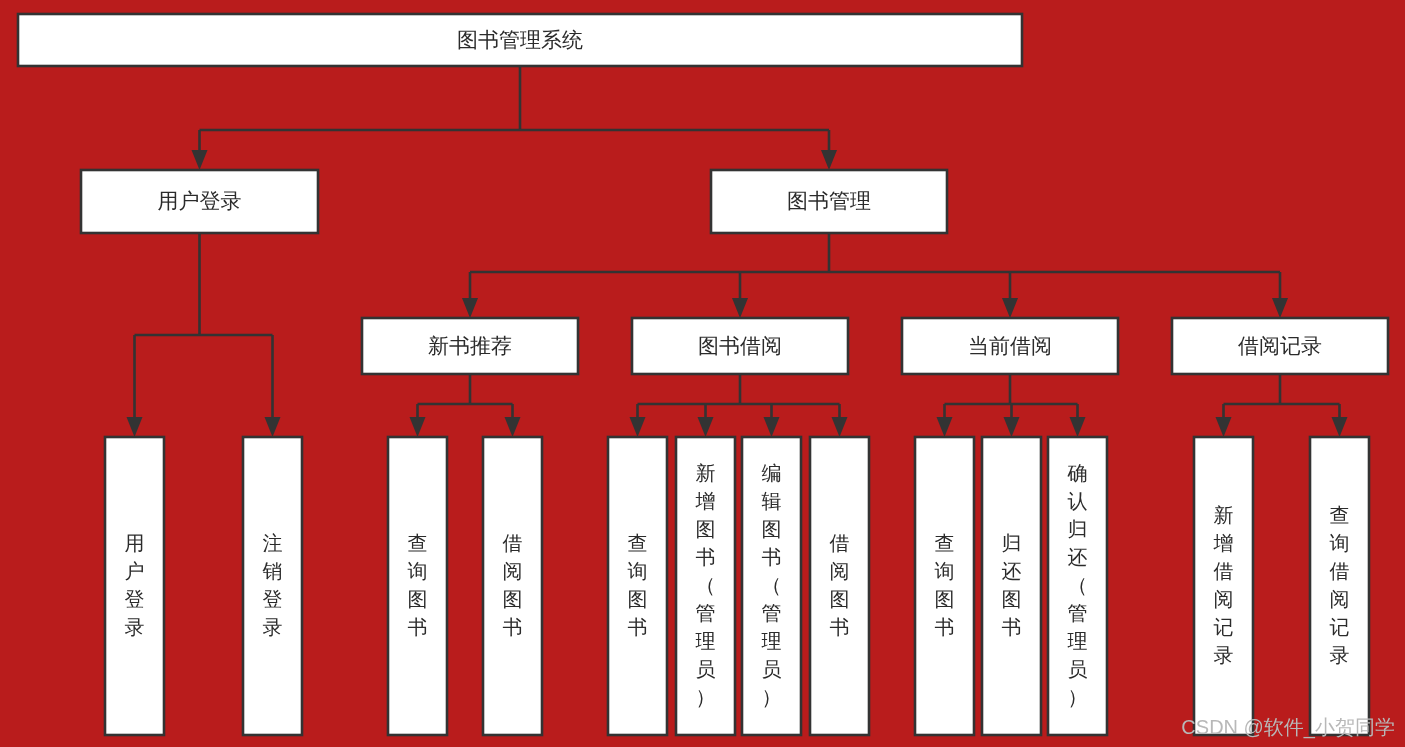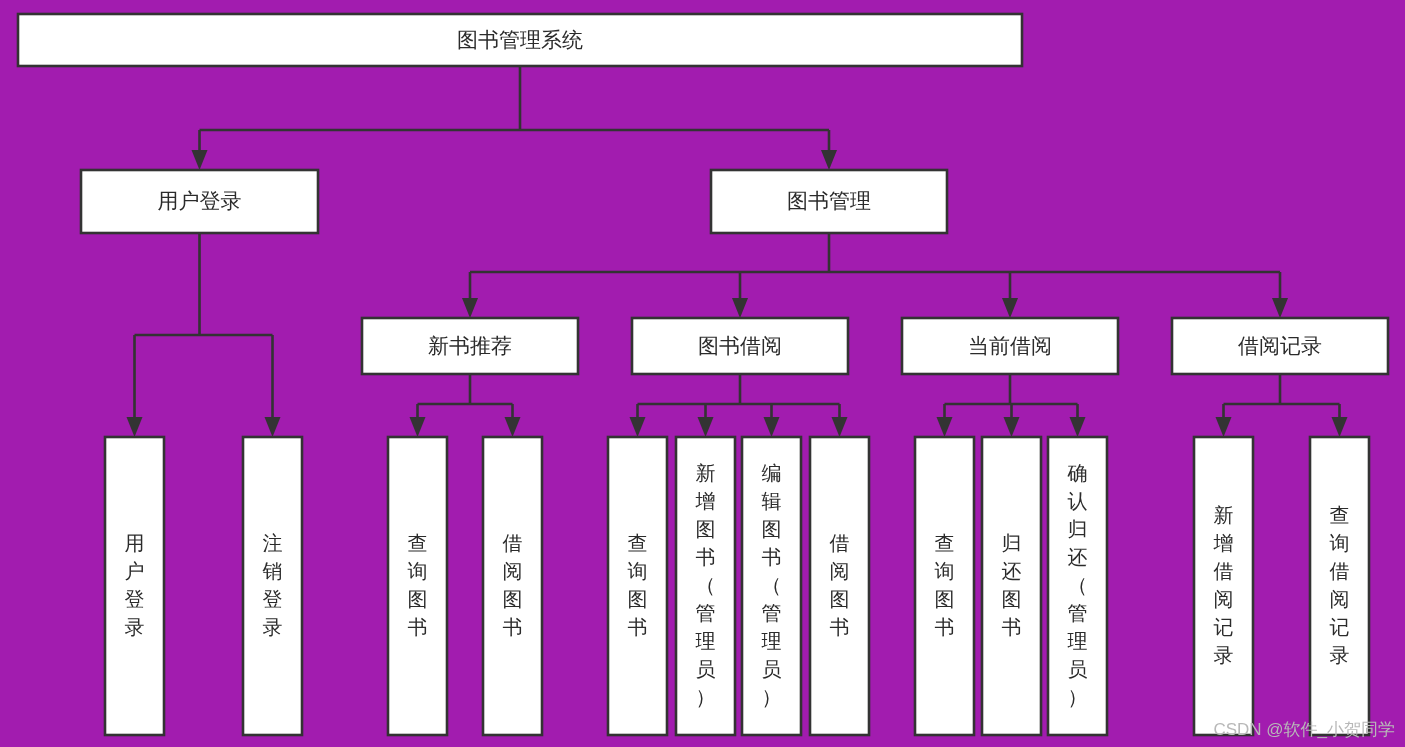--- a/index.html
+++ b/index.html
@@ -7,21 +7,21 @@
     padding: 0;
     background: #ffffff;
   }
   body {
     font-family: "Liberation Sans", "DejaVu Sans", sans-serif;
   }
   #diagram-root {
     position: relative;
     width: 1405px;
     height: 747px;
-    background: #a21caf;
+    background: #b91c1c;
     overflow: hidden;
   }
   svg#tree-svg {
     position: absolute;
     left: 0;
     top: 0;
     width: 1405px;
     height: 747px;
   }
   .node-rect {
@@ -49,21 +49,21 @@
   }
   .arrow-head {
     fill: #333333;
     stroke: none;
   }
   .watermark {
     position: absolute;
     right: 10px;
     bottom: 6px;
     color: #b8b8b8;
-    font-size: 17px;
+    font-size: 20px;
     font-family: "Liberation Sans", "DejaVu Sans", sans-serif;
     white-space: nowrap;
     user-select: none;
   }
 </style>
 </head>
 <body>
 
 <div id="diagram-root">
   <svg id="tree-svg" viewBox="0 0 1405 747" xmlns="http://www.w3.org/2000/svg">

